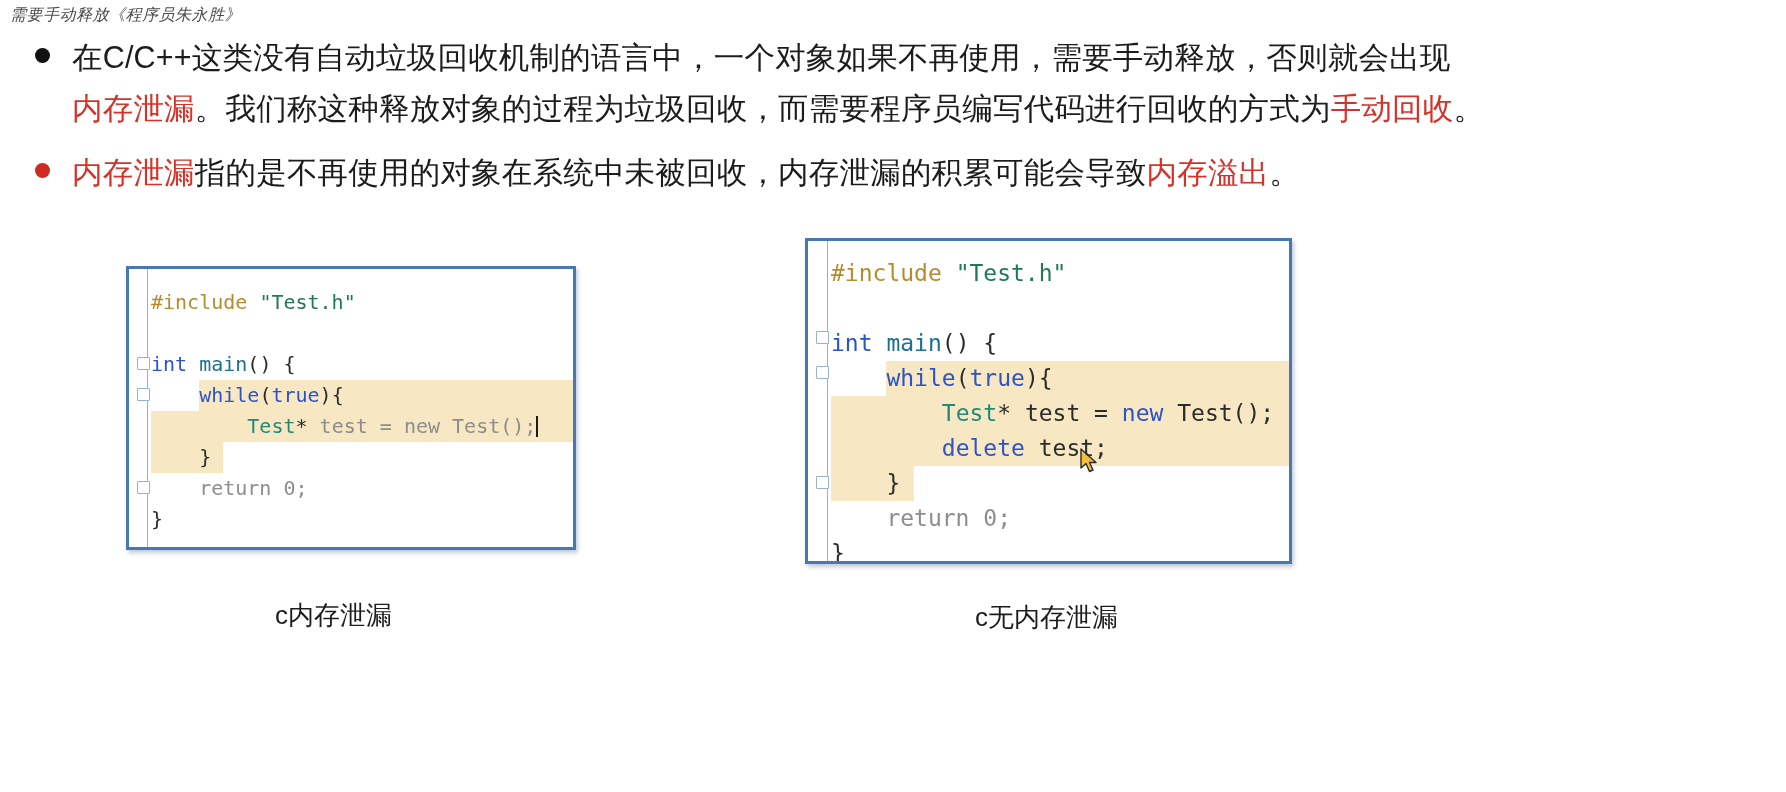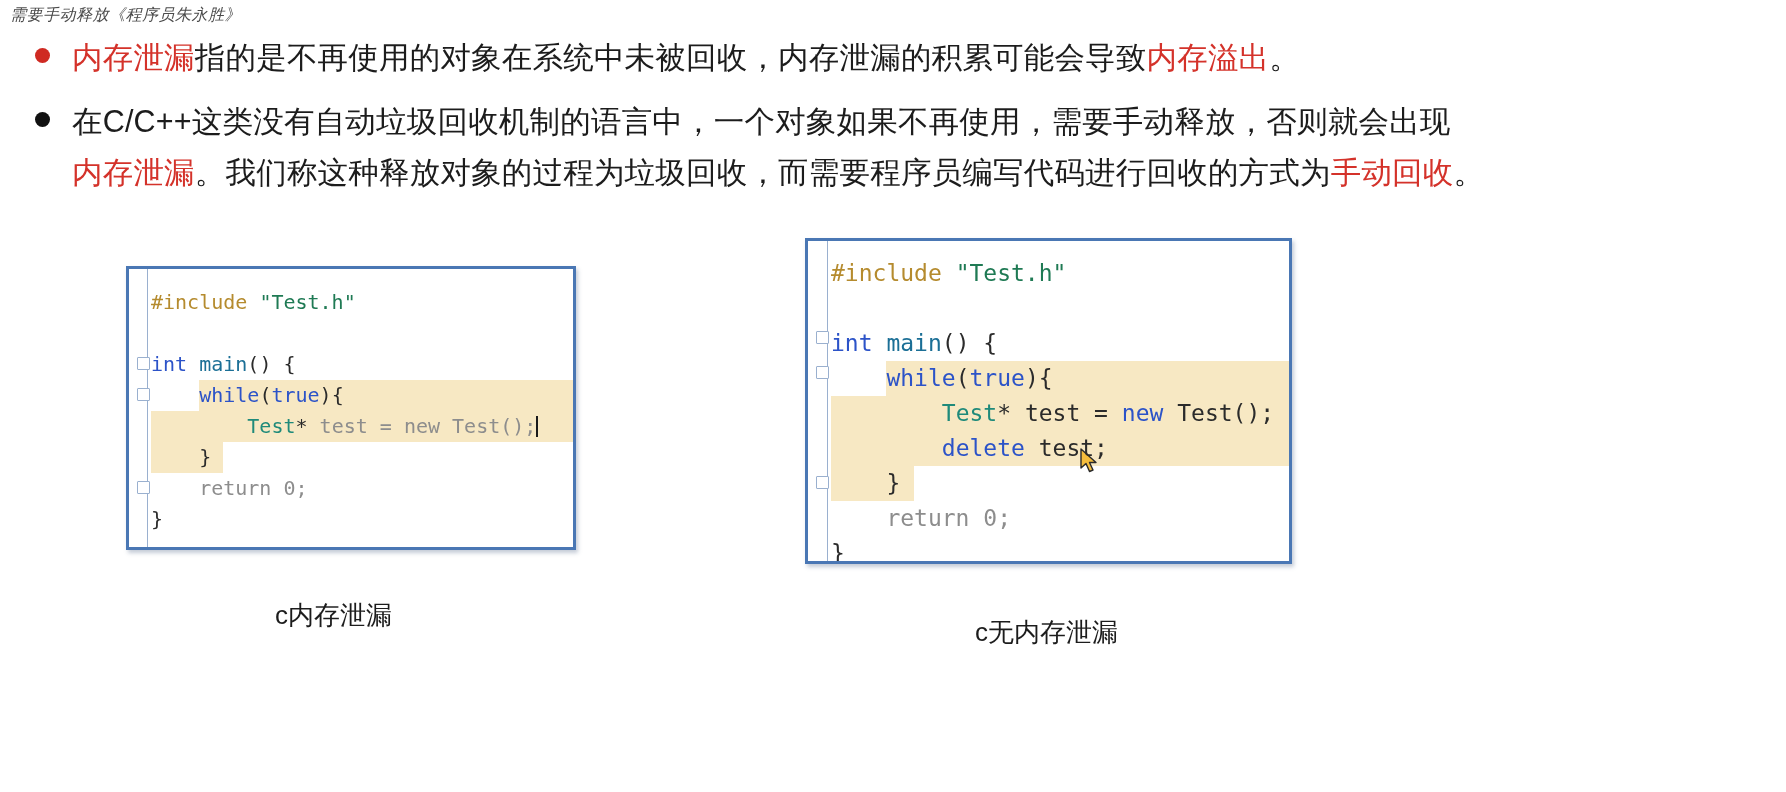--- a/index.html
+++ b/index.html
@@ -144,33 +144,33 @@
   }
 </style>
 </head>
 <body>
 
 <div class="watermark">需要手动释放《程序员朱永胜》</div>
 
 <div class="bullets">
 
   <div class="bullet-row">
-    <span class="bullet-dot dot-red" style="background: rgb(207, 42, 34);"></span>
-    <div class="bullet-text">
-      <span class="hl">内存泄漏</span><span>指的是不再使用的对象在系统中未被回收，内存泄漏的积累可能会导致</span><span class="hl">内存溢出</span><span>。</span>
-    </div>
-  </div>
-
-  <div class="bullet-row">
     <span class="bullet-dot dot-black" style="background: rgb(17, 17, 17);"></span>
     <div class="bullet-text">
       <span>在C/C++这类没有自动垃圾回收机制的语言中，一个对象如果不再使用，需要手动释放，否则就会出现</span>
       <span class="ln2">
         <span class="hl">内存泄漏</span><span>。我们称这种释放对象的过程为垃圾回收，而需要程序员编写代码进行回收的方式为</span><span class="hl">手动回收</span><span>。</span>
       </span>
+    </div>
+  </div>
+
+  <div class="bullet-row">
+    <span class="bullet-dot dot-red" style="background: rgb(207, 42, 34);"></span>
+    <div class="bullet-text">
+      <span class="hl">内存泄漏</span><span>指的是不再使用的对象在系统中未被回收，内存泄漏的积累可能会导致</span><span class="hl">内存溢出</span><span>。</span>
     </div>
   </div>
 
 </div>
 
 <div class="figure" id="fig-left" style="left:126px; top:266px;">
   <div class="code-box" id="box-left" style="width: 450px; height: 284px; border-color: rgb(74, 119, 180);">
     <div class="fold-rail" style="left:18px;"></div>
     <div class="code-lines" id="code-left" style="left:0; top:0; padding:18px 0 0 22px; font-size:20px; line-height:31px;"><div class="cline"><span class="t-pre" style="position: relative; z-index: 1;">#include </span><span class="t-str" style="position: relative; z-index: 1;">"Test.h"</span></div><div class="cline"><span class="t-plain" style="position: relative; z-index: 1;"></span>&nbsp;</div><div class="cline"><span class="t-kw" style="position: relative; z-index: 1;">int</span><span class="t-plain" style="position: relative; z-index: 1;"> </span><span class="t-fn" style="position: relative; z-index: 1;">main</span><span class="t-punct" style="position: relative; z-index: 1;">() {</span></div><div class="cline"><span class="hlbg" style="position: absolute; top: 0px; bottom: 0px; z-index: 0; background: rgb(247, 232, 195); left: 48.2px; width: 381.8px;"></span><span class="t-plain" style="position: relative; z-index: 1;">    </span><span class="t-kw" style="position: relative; z-index: 1;">while</span><span class="t-punct" style="position: relative; z-index: 1;">(</span><span class="t-kw" style="position: relative; z-index: 1;">true</span><span class="t-punct" style="position: relative; z-index: 1;">){</span></div><div class="cline"><span class="hlbg" style="position: absolute; top: 0px; bottom: 0px; z-index: 0; background: rgb(247, 232, 195); left: 0px; width: 430px;"></span><span class="t-plain" style="position: relative; z-index: 1;">        </span><span class="t-type" style="position: relative; z-index: 1;">Test</span><span class="t-punct" style="position: relative; z-index: 1;">* </span><span class="t-dim" style="position: relative; z-index: 1;">test</span><span class="t-dim" style="position: relative; z-index: 1;"> = </span><span class="t-dim" style="position: relative; z-index: 1;">new</span><span class="t-dim" style="position: relative; z-index: 1;"> </span><span class="t-dim" style="position: relative; z-index: 1;">Test();</span><span class="caret" style="position: relative; z-index: 2;"></span></div><div class="cline"><span class="hlbg" style="position: absolute; top: 0px; bottom: 0px; z-index: 0; background: rgb(247, 232, 195); left: 0px; width: 72.3px;"></span><span class="t-punct" style="position: relative; z-index: 1;">    }</span></div><div class="cline"><span class="t-dim" style="position: relative; z-index: 1;">    return 0;</span></div><div class="cline"><span class="t-punct" style="position: relative; z-index: 1;">}</span></div></div>
   <span class="fold-glyph" style="left: 8px; top: 88px;"></span>
@@ -182,17 +182,17 @@
 
 <div class="figure" id="fig-right" style="left:805px; top:238px;">
   <div class="code-box" id="box-right" style="width: 487px; height: 326px; border-color: rgb(74, 119, 180);">
     <div class="fold-rail" style="left:19px;"></div>
     <div class="code-lines" id="code-right" style="left:0; top:0; padding:15px 0 0 23px; font-size:23px; line-height:35px;"><div class="cline"><span class="t-pre" style="position: relative; z-index: 1;">#include </span><span class="t-str" style="position: relative; z-index: 1;">"Test.h"</span></div><div class="cline"><span class="t-plain" style="position: relative; z-index: 1;"></span>&nbsp;</div><div class="cline"><span class="t-kw" style="position: relative; z-index: 1;">int</span><span class="t-plain" style="position: relative; z-index: 1;"> </span><span class="t-fn" style="position: relative; z-index: 1;">main</span><span class="t-punct" style="position: relative; z-index: 1;">() {</span></div><div class="cline"><span class="hlbg" style="position: absolute; top: 0px; bottom: 0px; z-index: 0; background: rgb(247, 232, 195); left: 55.4px; width: 404.6px;"></span><span class="t-plain" style="position: relative; z-index: 1;">    </span><span class="t-kw" style="position: relative; z-index: 1;">while</span><span class="t-punct" style="position: relative; z-index: 1;">(</span><span class="t-kw" style="position: relative; z-index: 1;">true</span><span class="t-punct" style="position: relative; z-index: 1;">){</span></div><div class="cline"><span class="hlbg" style="position: absolute; top: 0px; bottom: 0px; z-index: 0; background: rgb(247, 232, 195); left: 0px; width: 460px;"></span><span class="t-plain" style="position: relative; z-index: 1;">        </span><span class="t-type" style="position: relative; z-index: 1;">Test</span><span class="t-punct" style="position: relative; z-index: 1;">* </span><span class="t-plain" style="position: relative; z-index: 1;">test</span><span class="t-plain" style="position: relative; z-index: 1;"> = </span><span class="t-kw" style="position: relative; z-index: 1;">new</span><span class="t-plain" style="position: relative; z-index: 1;"> </span><span class="t-plain" style="position: relative; z-index: 1;">Test();</span></div><div class="cline"><span class="hlbg" style="position: absolute; top: 0px; bottom: 0px; z-index: 0; background: rgb(247, 232, 195); left: 0px; width: 460px;"></span><span class="t-plain" style="position: relative; z-index: 1;">        </span><span class="t-kw" style="position: relative; z-index: 1;">delete</span><span class="t-plain" style="position: relative; z-index: 1;"> test;</span></div><div class="cline"><span class="hlbg" style="position: absolute; top: 0px; bottom: 0px; z-index: 0; background: rgb(247, 232, 195); left: 0px; width: 83.1px;"></span><span class="t-punct" style="position: relative; z-index: 1;">    }</span></div><div class="cline"><span class="t-dim" style="position: relative; z-index: 1;">    return 0;</span></div><div class="cline"><span class="t-punct" style="position: relative; z-index: 1;">}</span></div></div>
   <span class="fold-glyph" style="left: 8px; top: 90px;"></span>
       <span class="fold-glyph" style="left: 8px; top: 125px;"></span>
       <span class="fold-glyph" style="left: 8px; top: 235px;"></span>
     </div>
 </div>
-<div class="caption" id="cap-right" style="left:975px; top:615px;">c无内存泄漏</div>
+<div class="caption" id="cap-right" style="left:975px; top:600px;">c无内存泄漏</div>
 
 <svg class="cursor" id="mouse-cursor" viewBox="0 0 20 26" style="left: 1079px; top: 448px;">
   <polygon id="cursor-poly" points="2,1 2,20 7,15.5 10.5,23.5 14,22 10.5,14.5 17,14.5" stroke-width="1.4" stroke-linejoin="round" fill="#f5bd3d" stroke="#2b2b2b"></polygon>
 </svg>
 
 </body></html>

